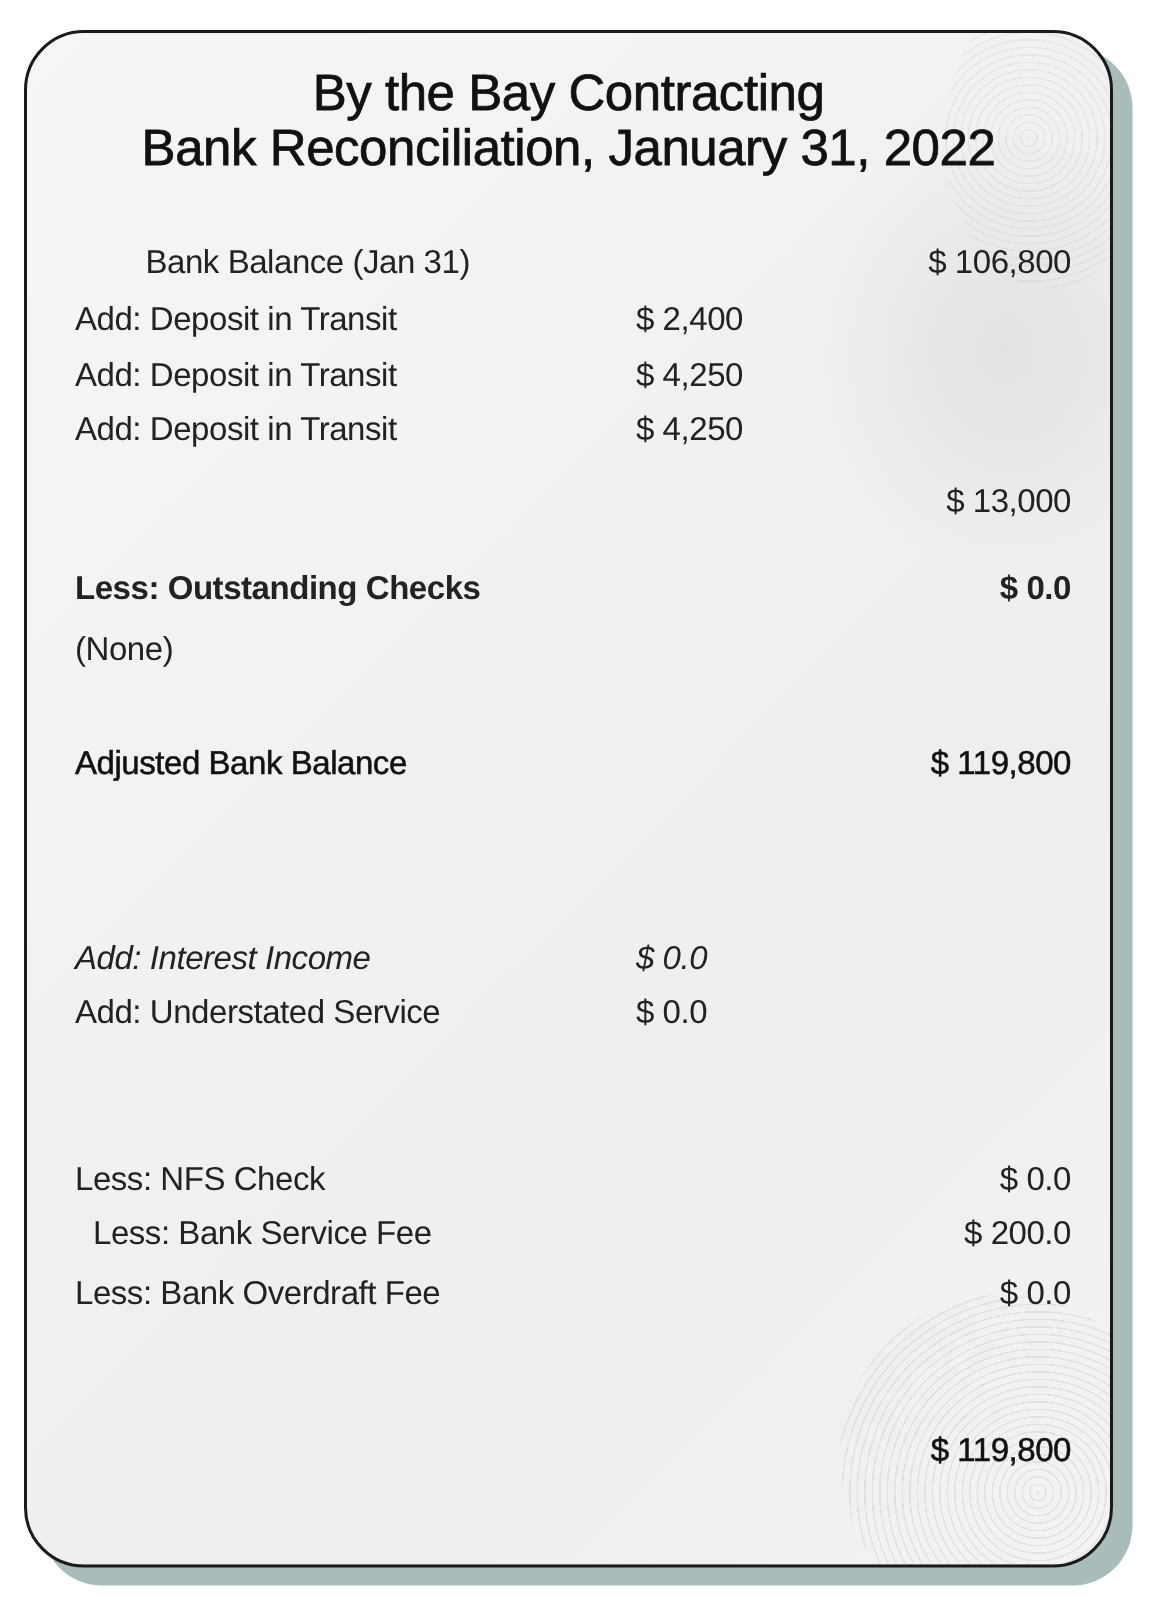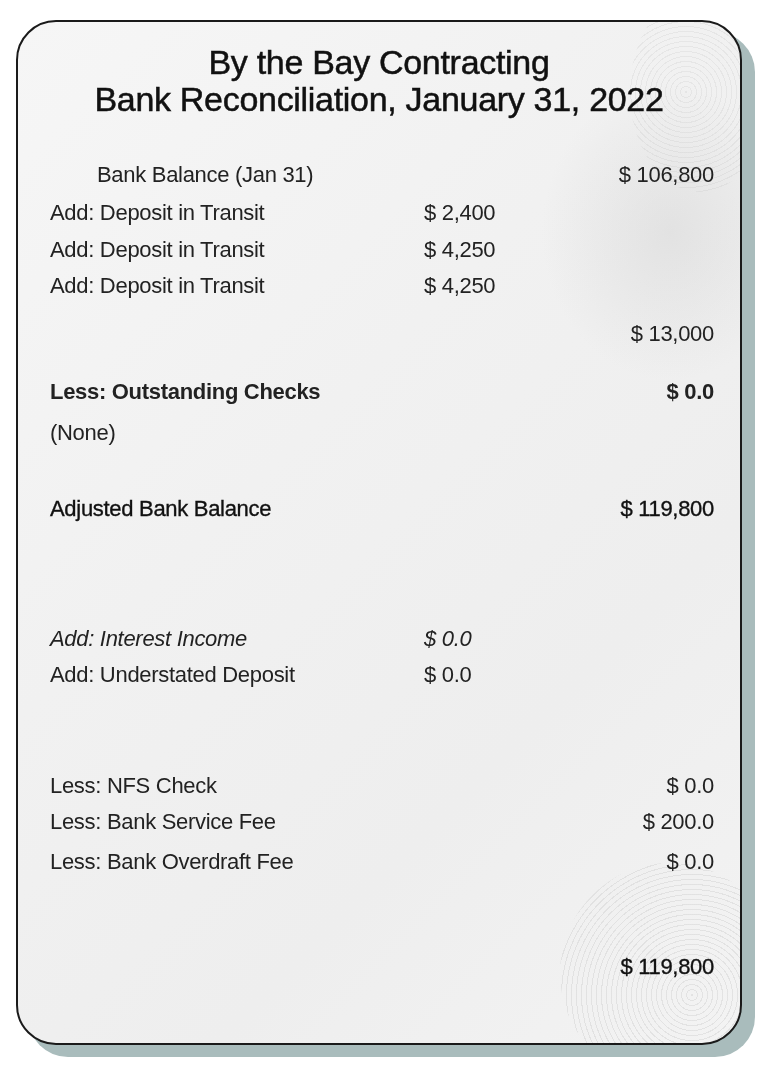--- a/index.html
+++ b/index.html
@@ -76,28 +76,28 @@
   <div class="row bold" style="top:472px;">
     <span class="label">Adjusted Bank Balance</span>
     <span class="right">$ 119,800</span>
   </div>
 
   <div class="row" style="top:602px;font-style:italic;">
     <span class="label">Add: Interest Income</span>
     <span class="mid">$ 0.0</span>
   </div>
   <div class="row" style="top:638px;">
-    <span class="label">Add: Understated Deposit</span>
+    <span class="label">Add: Understated Service</span>
     <span class="mid">$ 0.0</span>
   </div>
   <div class="row" style="top:749px;">
     <span class="label">Less: NFS Check</span>
     <span class="right">$ 0.0</span>
   </div>
-  <div class="row" style="top:785px;">
+  <div class="row" style="top:785px;margin-left:12px;">
     <span class="label">Less: Bank Service Fee</span>
     <span class="right">$ 200.0</span>
   </div>
   <div class="row" style="top:825px;">
     <span class="label">Less: Bank Overdraft Fee</span>
     <span class="right">$ 0.0</span>
   </div>
   <div class="row bold" style="top:930px;">
     <span class="right">$ 119,800</span>
   </div>

